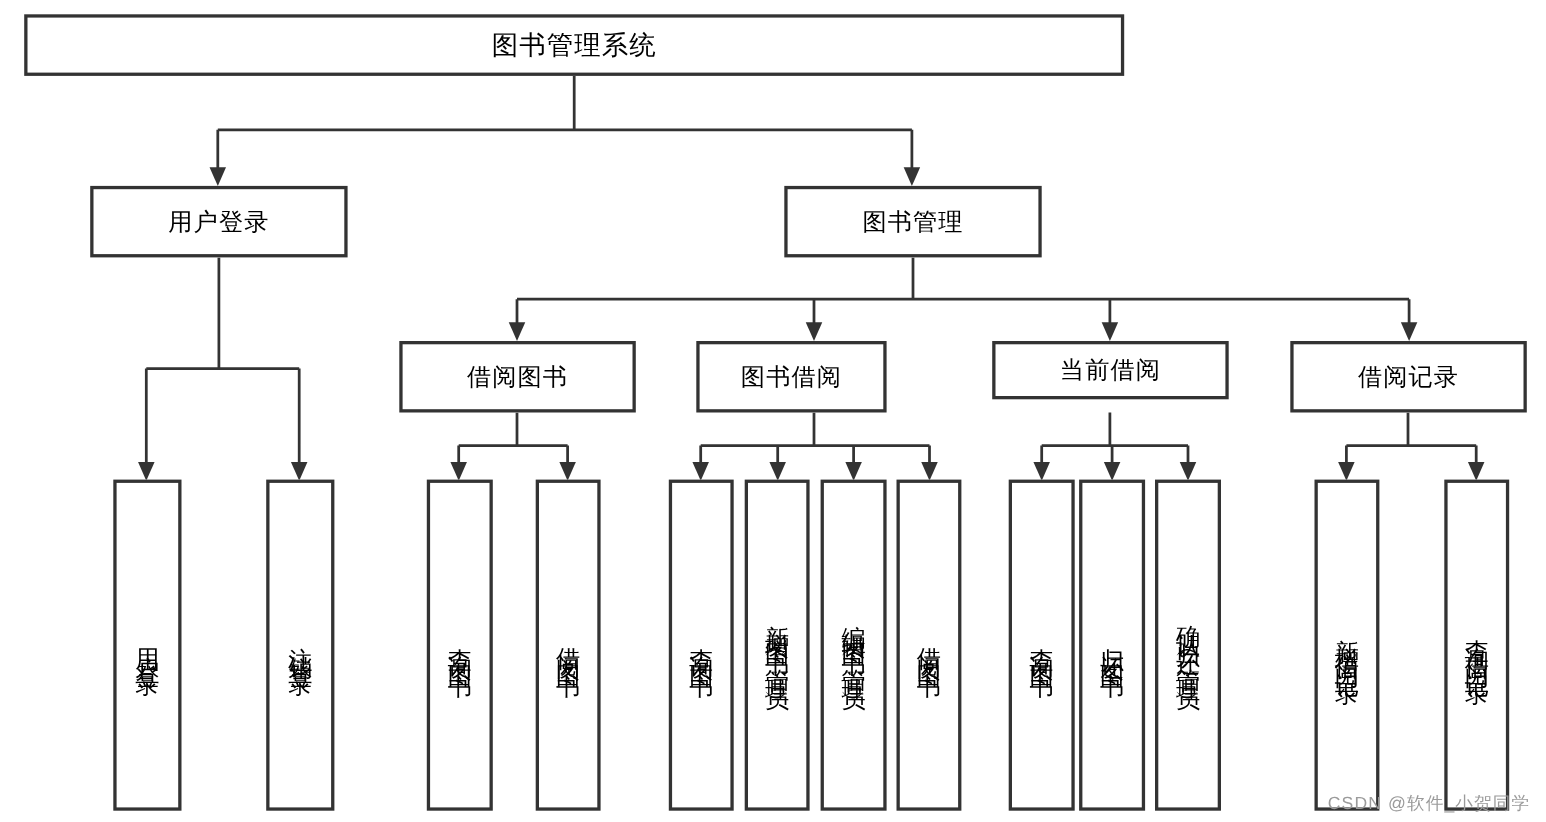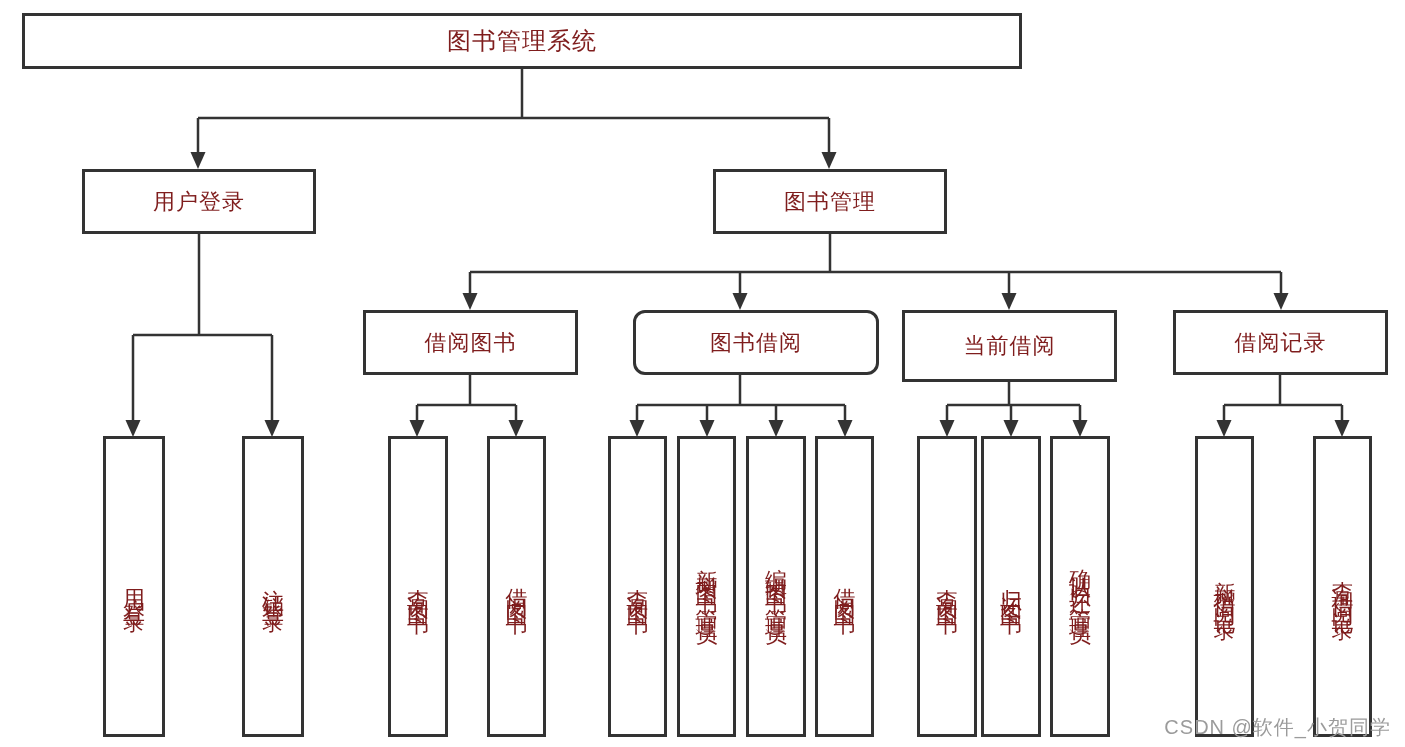--- a/index.html
+++ b/index.html
@@ -5,33 +5,33 @@
   html,body { margin:0; padding:0; background:#ffffff; }
   .stage {
     position:relative; width:1405px; height:747px; background:#ffffff;
     font-family:"Liberation Sans", sans-serif; overflow:hidden;
   }
   .connectors { position:absolute; left:0; top:0; width:1405px; height:747px; }
   .connectors path { stroke:#333333; stroke-width:2.5; fill:none; }
   .connectors polygon { fill:#333333; stroke:none; }
   .node {
     position:absolute; box-sizing:border-box; background:#ffffff;
-    border:3px solid #333333; color:#7f1d1d;
+    border:3px solid #333333; color:#000000;
     display:flex; align-items:center; justify-content:center;
   }
   .hbox { font-size:22px; letter-spacing:1px; }
   .root-box { font-size:24px; }
   .vbox {
     top:436px; height:301px; font-size:22px;
     writing-mode:vertical-rl; text-orientation:mixed;
     letter-spacing:8px; line-height:1;
   }
   .watermark {
     position:absolute; right:14px; bottom:6px;
-    font-size:20px; color:#9b9b9b; letter-spacing:1px; z-index:5;
+    font-size:16px; color:#9b9b9b; letter-spacing:1px; z-index:5;
   }
 </style>
 </head>
 <body>
 
 <div class="stage">
 
   <svg class="connectors" viewBox="0 0 1405 747" xmlns="http://www.w3.org/2000/svg">
     <path d="
       M522,69 V118 M198,118 H829 M198,118 V154 M829,118 V154
@@ -63,22 +63,22 @@
       <polygon points="1334.5,420 1349.5,420 1342,437"></polygon>
     </g>
   </svg>
 
   <div class="node hbox root-box" style="left:22px; top:13px; width:1000px; height:56px;">图书管理系统</div>
 
   <div class="node hbox" style="left:82px; top:169px; width:234px; height:65px;">用户登录</div>
   <div class="node hbox" style="left:713px; top:169px; width:234px; height:65px;font-family:Liberation Serif, serif;">图书管理</div>
 
   <div class="node hbox" style="left:363px; top:310px; width:215px; height:65px;">借阅图书</div>
-  <div class="node hbox" style="left:633px; top:310px; width:246px; height:65px;border-radius:12px;">图书借阅</div>
-  <div class="node hbox" style="left:902px; top:310px; width:215px; height:72px;">当前借阅</div>
+  <div class="node hbox" style="left:633px; top:310px; width:173px; height:65px;">图书借阅</div>
+  <div class="node hbox" style="left:902px; top:310px; width:215px; height:53px;">当前借阅</div>
   <div class="node hbox" style="left:1173px; top:310px; width:215px; height:65px;">借阅记录</div>
 
   <div class="node vbox" style="left:103px; width:62px;">用户登录</div>
   <div class="node vbox" style="left:242px; width:62px;">注销登录</div>
 
   <div class="node vbox" style="left:388px; width:60px;">查询图书</div>
   <div class="node vbox" style="left:487px; width:59px;">借阅图书</div>
 
   <div class="node vbox" style="left:608px; width:59px;">查询图书</div>
   <div class="node vbox" style="left:677px; width:59px;">新增图书（管理员）</div>

